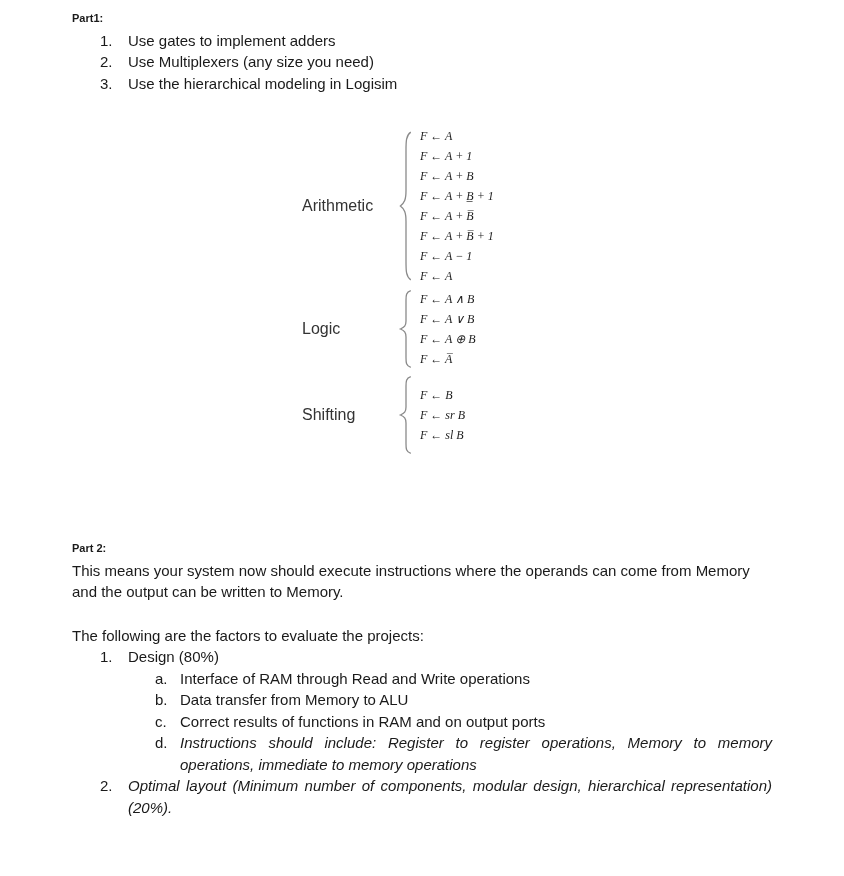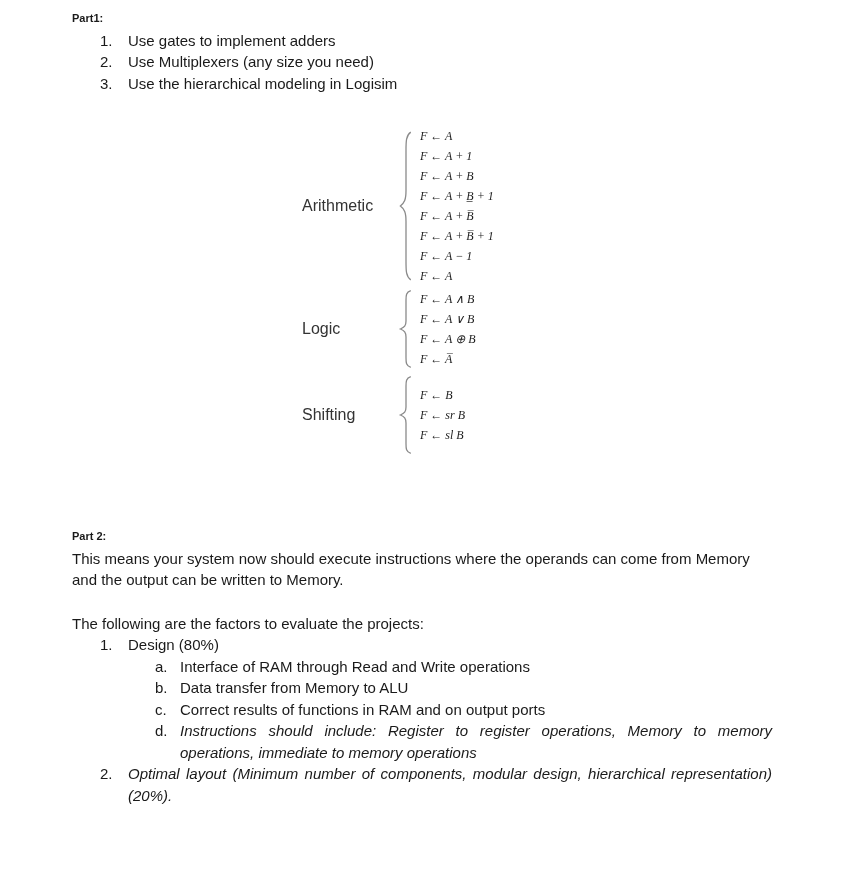--- a/index.html
+++ b/index.html
@@ -99,21 +99,21 @@
     color: #222;
     white-space: pre;
   }
   .spacer-part2 {
     height: 64px;
   }
   .spacer-blank {
     height: 22px;
   }
   .part2-head {
-    margin-top: 4px;
+    margin-top: 16px;
   }
 </style>
 </head>
 <body>
 
 <div class="page">
 
   <h1 class="heading">Part1:</h1>
 
   <div>

